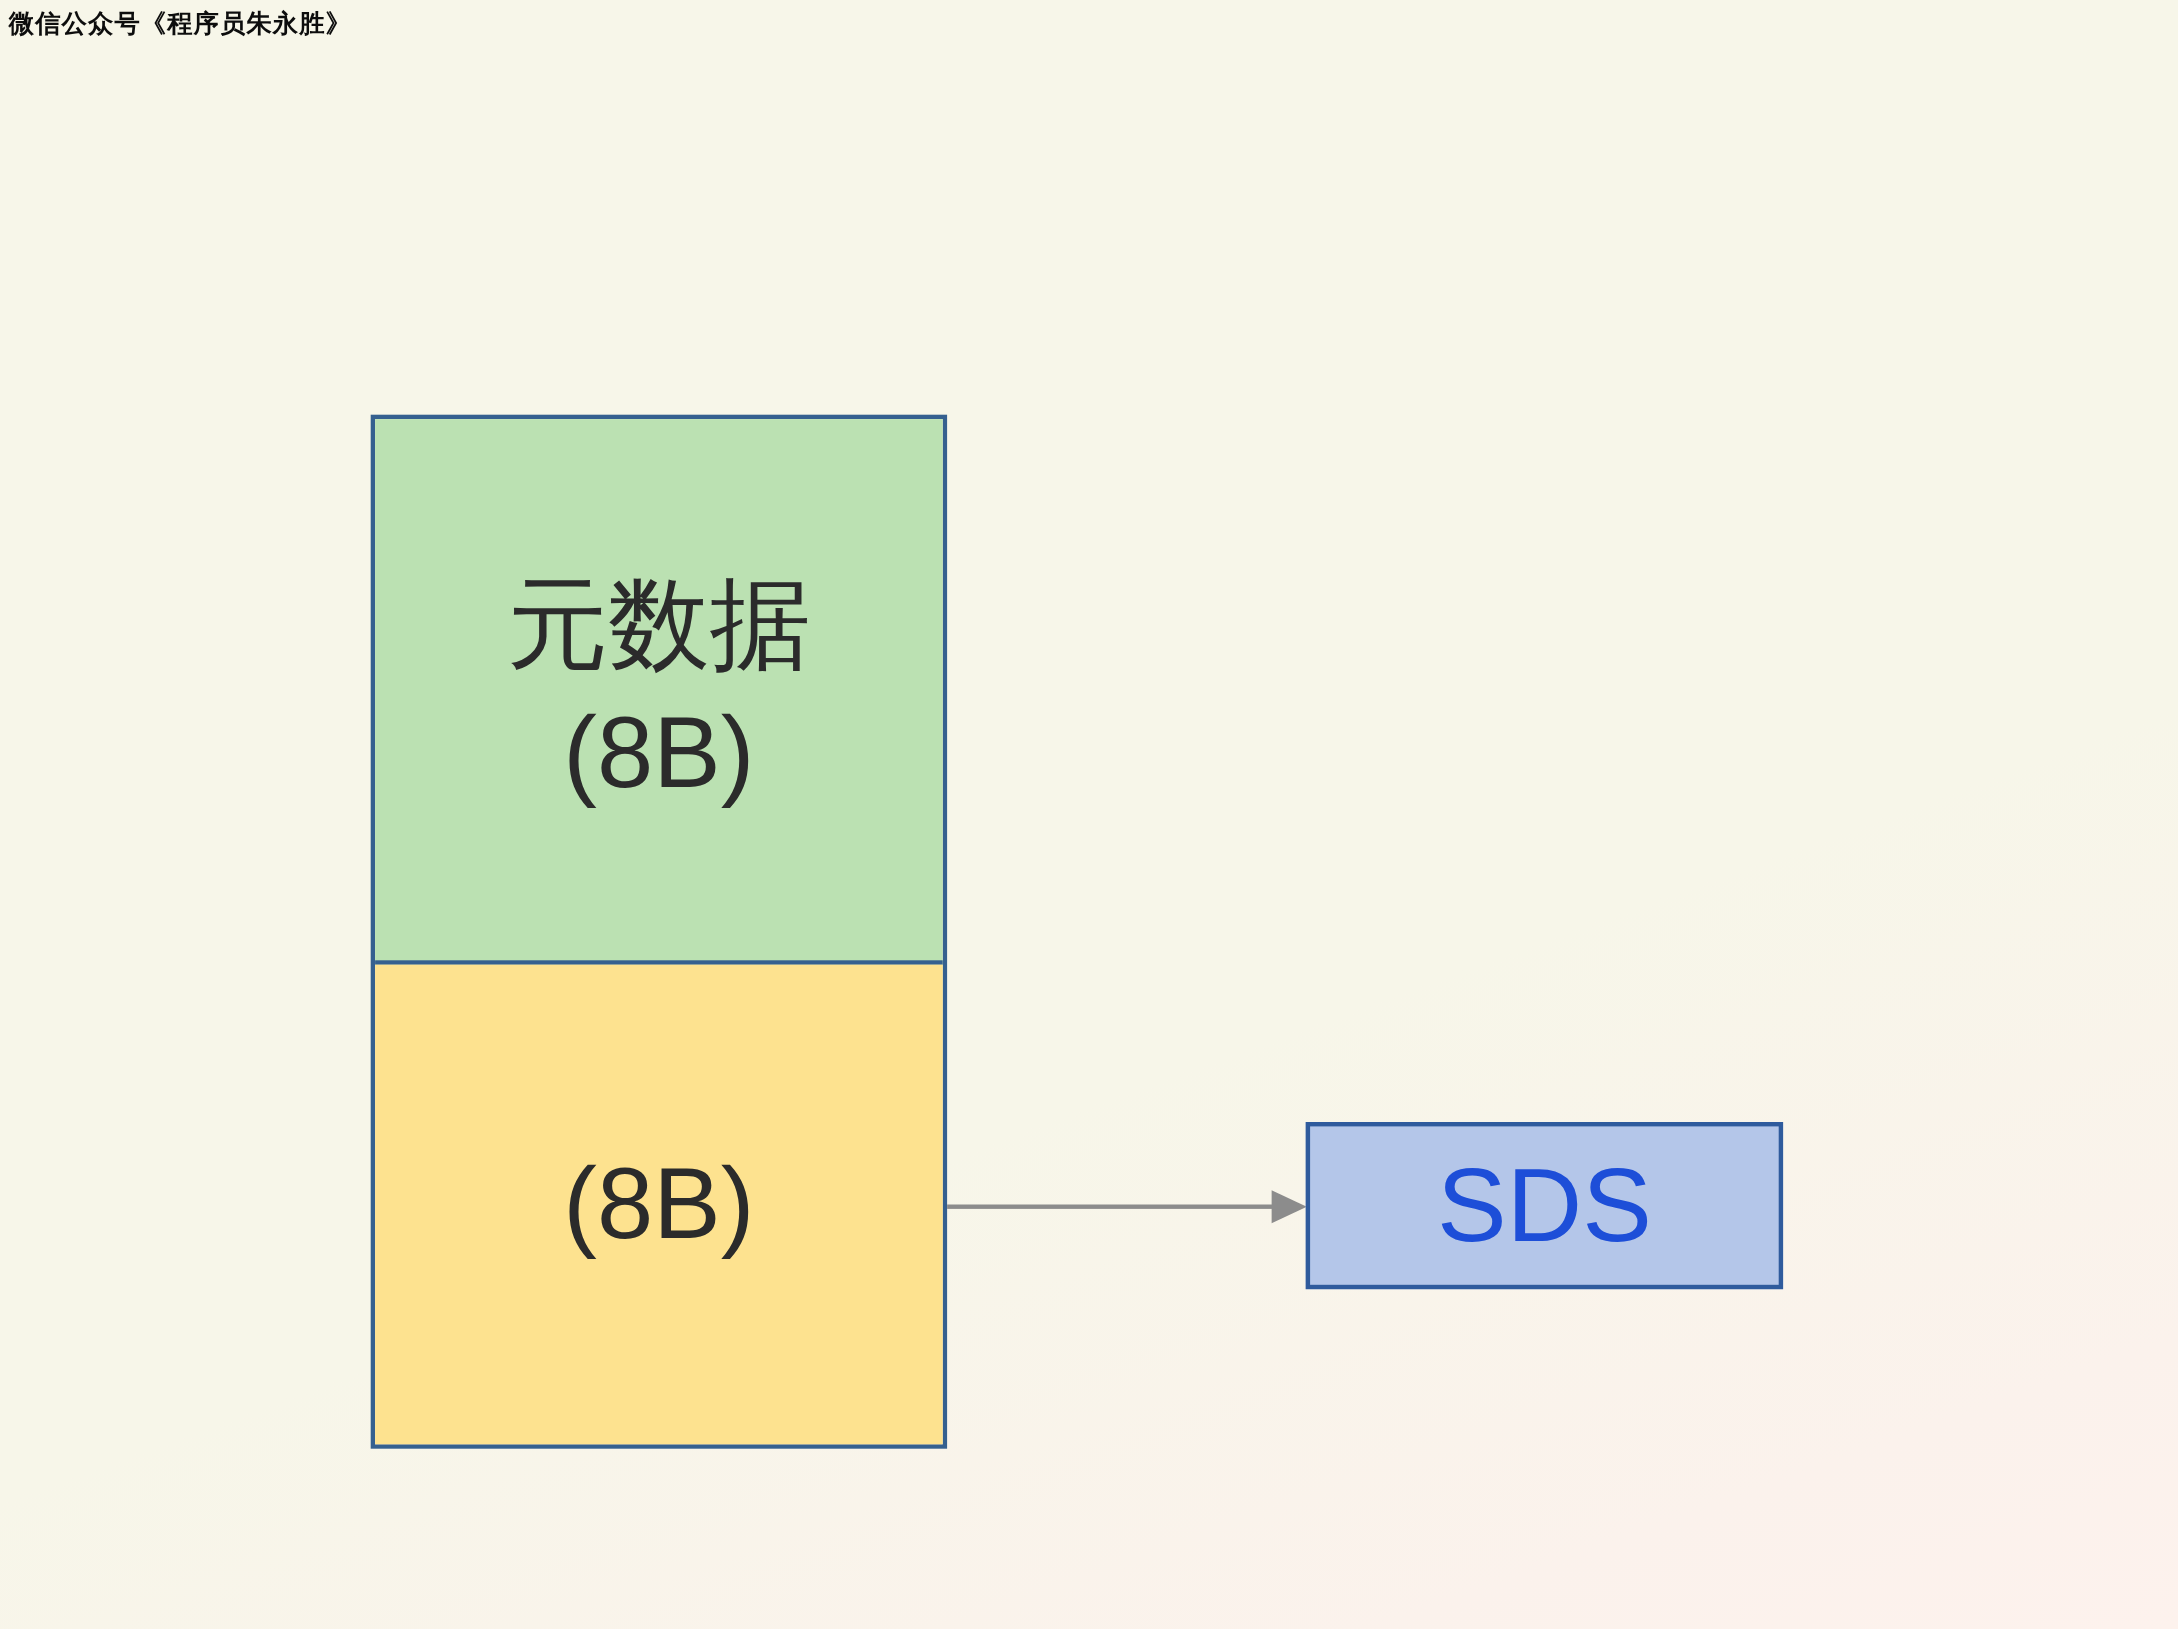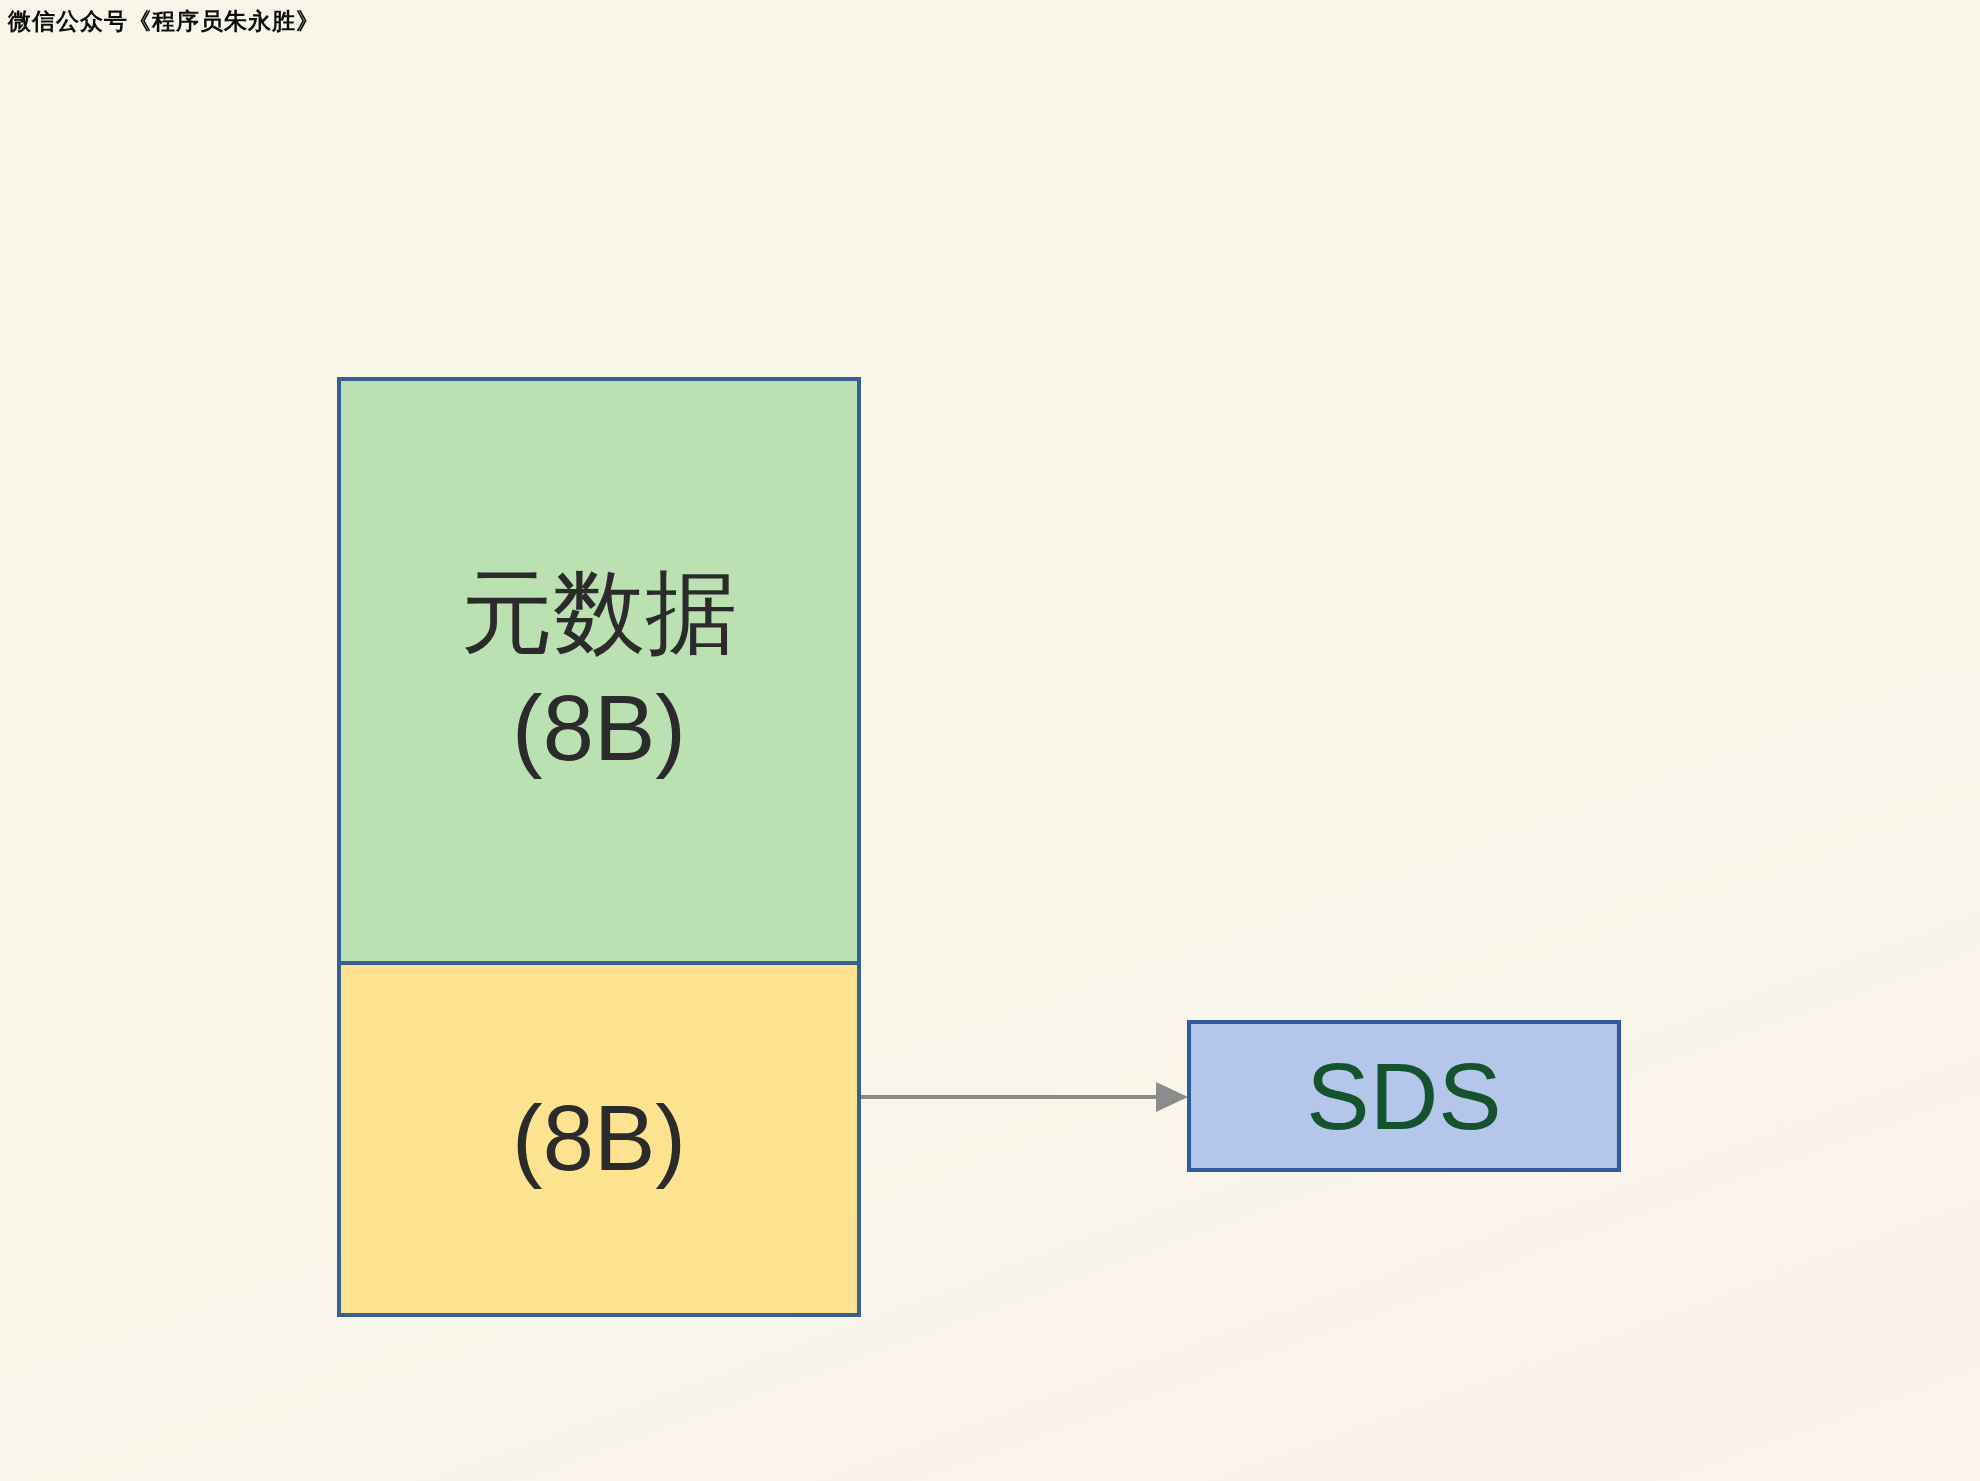--- a/index.html
+++ b/index.html
@@ -50,21 +50,21 @@
     display: flex;
     flex-direction: column;
     align-items: center;
     justify-content: center;
     text-align: center;
     font-size: 92px;
     line-height: 1.26;
     color: #2b2b2b;
   }
   .cell-metadata {
-    height: 584px;
+    height: 496px;
     background: #bbe1b2;
     border-bottom: 4px solid #35608f;
   }
   .cell-ptr {
     flex: 1;
     background: #fde28f;
   }
   .arrow-line {
     position: absolute;
     left: 861px;
@@ -89,21 +89,21 @@
     top: 1020px;
     width: 434px;
     height: 152px;
     box-sizing: border-box;
     border: 4px solid #2f5b9d;
     background: #b4c6e9;
     display: flex;
     align-items: center;
     justify-content: center;
     font-size: 95px;
-    color: #14532d;
+    color: #1d4ed8;
   }
 </style>
 </head>
 <body>
 
 <div class="stage">
 
   <div class="watermark">微信公众号《程序员朱永胜》</div>
 
 

